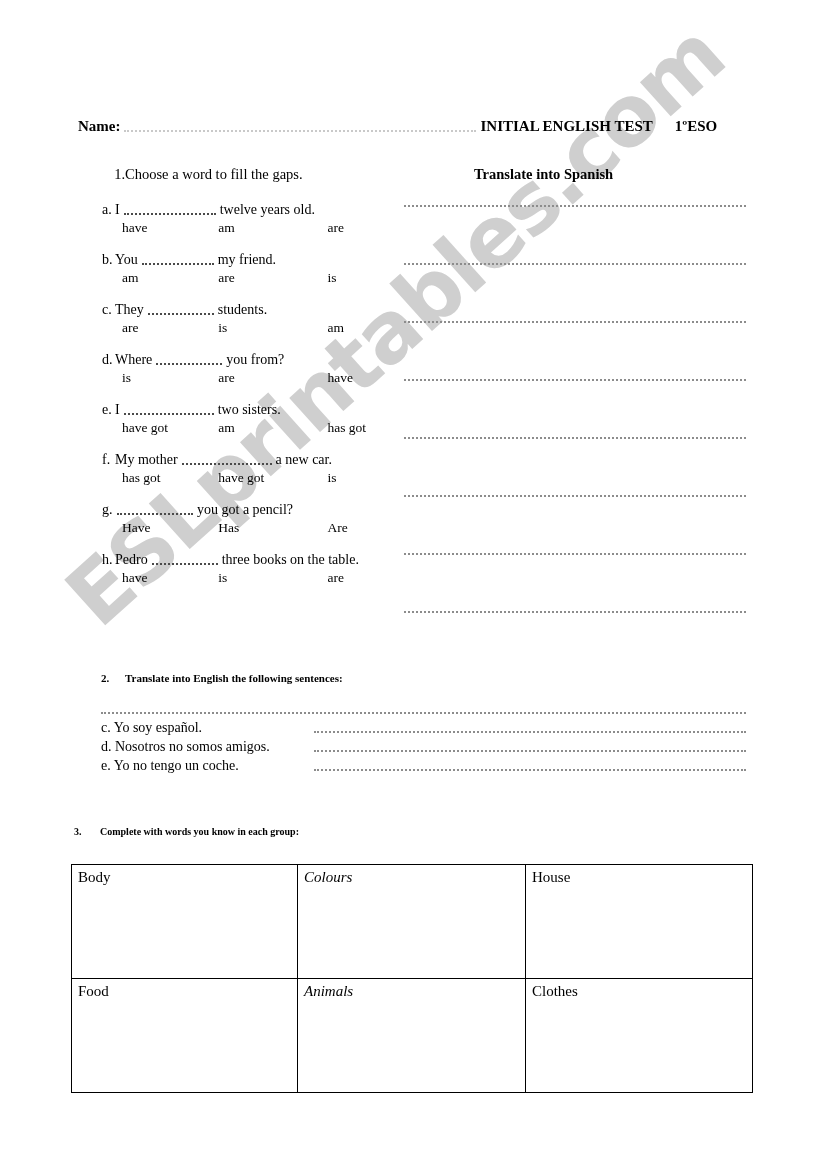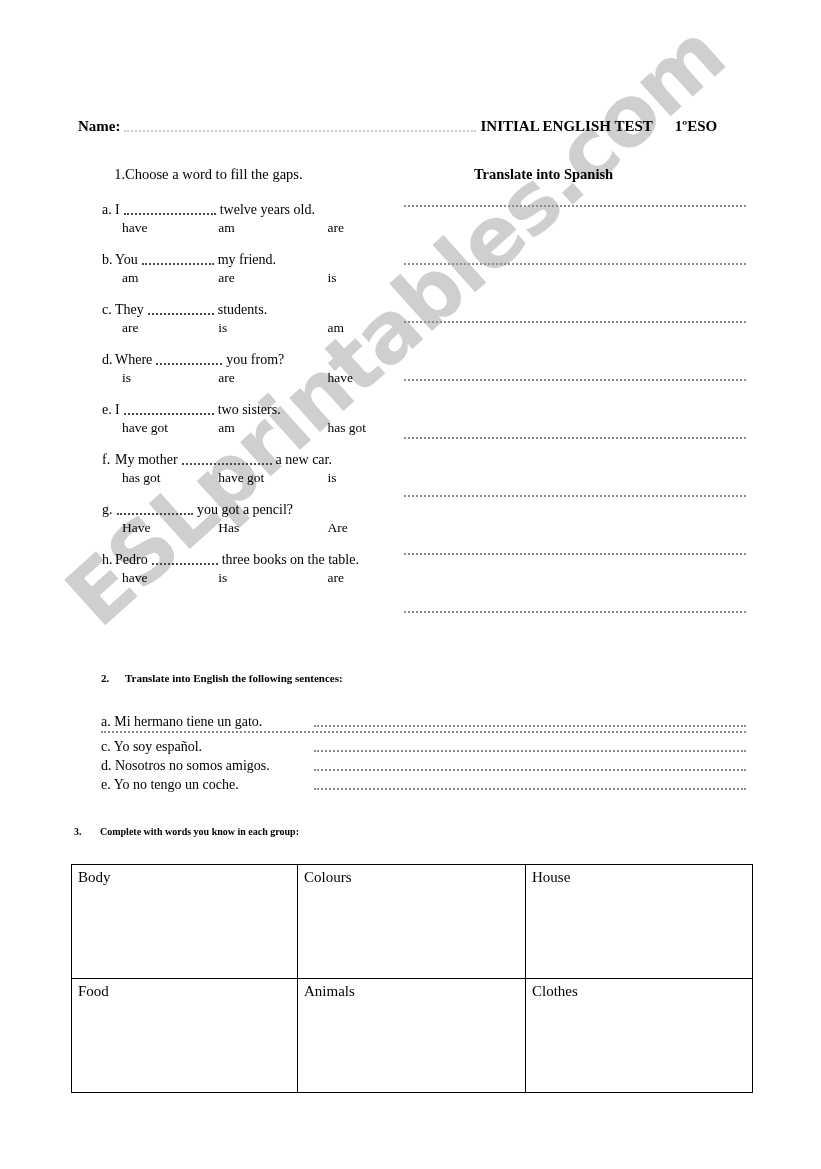--- a/index.html
+++ b/index.html
@@ -185,21 +185,21 @@
   }
   .grid-table td {
     border: 1.5px solid #000000;
     vertical-align: top;
     padding: 4px 6px;
     font-size: 15px;
     font-weight: normal;
   }
   .grid-table tr { height: 114px; }
   .grid-table td.c1 { width: 226px; }
-  .grid-table td.c2 { width: 228px; }
+  .grid-table td.c2 { width: 228px; font-style: italic; }
   .grid-table td.c3 { width: 227px; }
 </style>
 </head>
 <body>
 
 <div id="watermark">
   <div class="wm-text">ESLprintables.com</div>
 </div>
 
 <div id="page">
@@ -330,24 +330,20 @@
       <div class="ans-line" style="top: 437px;"></div>
       <div class="ans-line" style="top: 495px;"></div>
       <div class="ans-line" style="top: 553px;"></div>
       <div class="ans-line" style="top: 611px;"></div>
     </div>
 
   <div class="s2-head">
     <span class="num">2.</span><span>Translate into English the following sentences:</span>
   </div>
   <div class="s2-list" id="s2-list">
-      <div class="s2-row">
-        <span class="s2-text">a. Mi hermano tiene un gato.</span>
-        <span class="s2-dots"></span>
-      </div>
       <div class="s2-row">
         <span class="s2-dots"></span>
       </div>
       <div class="s2-row">
         <span class="s2-text">c. Yo soy español.</span>
         <span class="s2-dots"></span>
       </div>
       <div class="s2-row">
         <span class="s2-text">d. Nosotros  no somos amigos.</span>
         <span class="s2-dots"></span>

